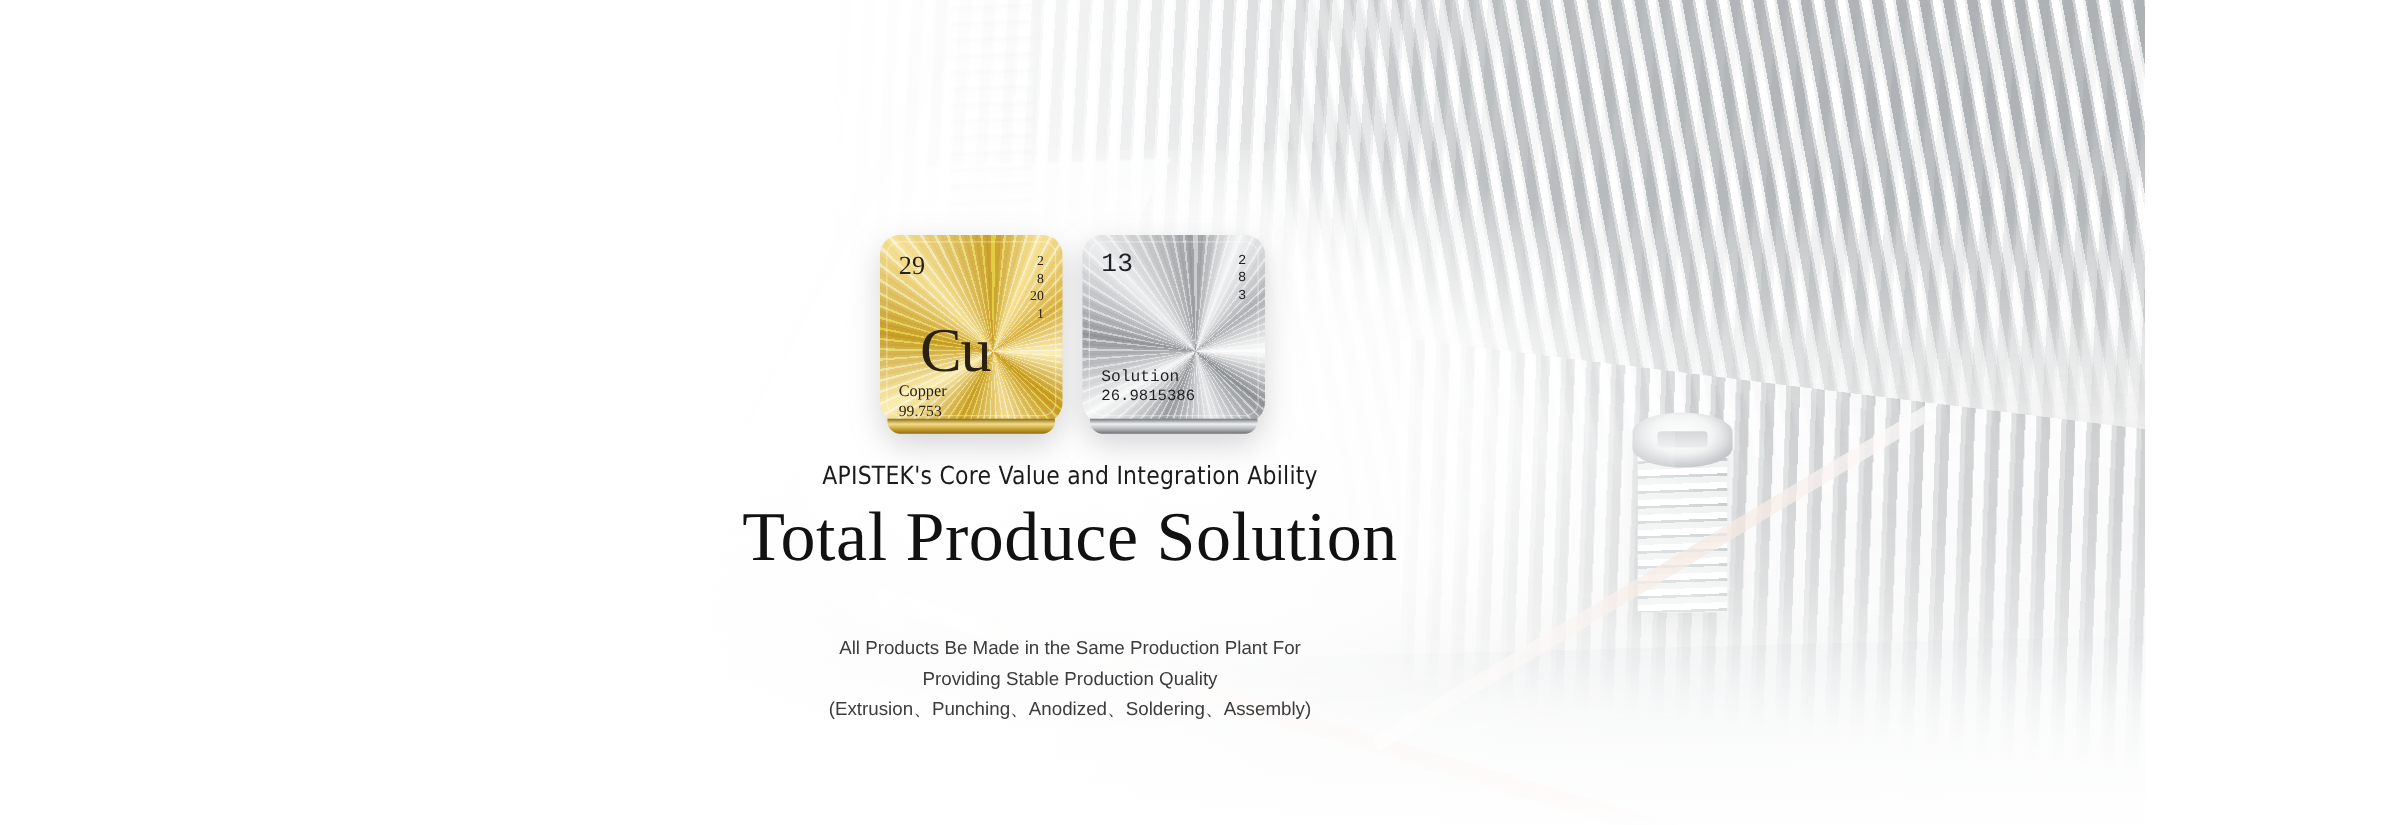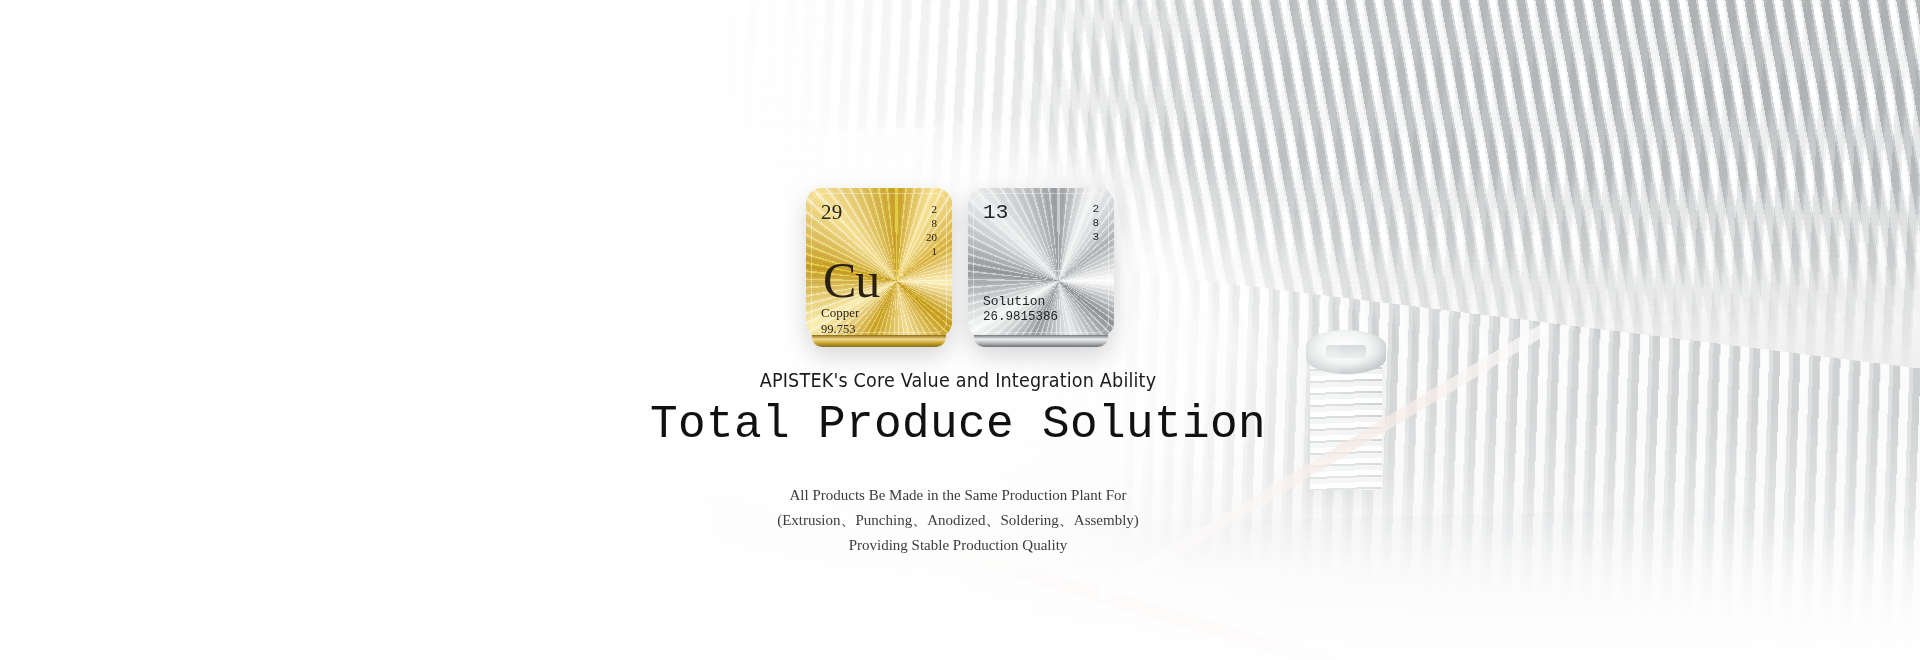--- a/index.html
+++ b/index.html
@@ -7,21 +7,21 @@
 
   html, body {
     width:1920px; height:660px;
     overflow:hidden;
     background:#ffffff;
     font-family:"Liberation Sans", sans-serif;
   }
 
   .hero {
     position:relative;
-    width:1920px; height:660px;
+    width:1716px; height:660px;
     background:
       radial-gradient(ellipse 900px 500px at 78% 78%, #eef0f1 0%, rgba(238,240,241,0) 62%),
       linear-gradient(105deg, #ffffff 0%, #ffffff 46%, #fcfcfd 62%, #f6f7f8 100%);
     overflow:hidden;
   }
 
   
   .sink-stage {
     position:absolute; inset:0;
     overflow:hidden;
@@ -285,21 +285,21 @@
     flex-direction:column;
     align-items:flex-end;
     font-size:11px;
     line-height:1.28;
   }
   .tile-symbol {
     position:relative;
     z-index:2;
     font-size:50px;
     line-height:.98;
-    margin:-2px 0 0 2px;
+    margin:-2px 0 0 17px;
     letter-spacing:-1px;
   }
   .tile-foot-text {
     position:relative;
     z-index:2;
     margin-top:auto;
   }
   .tile-name {
     font-size:13px;
     line-height:1.25;
@@ -320,30 +320,30 @@
     font-family:"DejaVu Sans", sans-serif;
     font-size:20px;
     font-weight:400;
     letter-spacing:.2px;
     color:#1b1b1b;
     transform:scaleX(.88);
     transform-origin:center;
   }
   .headline {
     margin-top:7px;
-    font-family:Liberation Mono, monospace;
-    font-size:46px;
+    font-family:Liberation Serif, serif;
+    font-size:56px;
     font-weight:400;
     letter-spacing:.4px;
     color:#111111;
     line-height:1.14;
   }
   .body {
-    margin-top:32px;
-    font-family:Liberation Serif, serif;
+    margin-top:44px;
+    font-family:Liberation Sans, sans-serif;
     font-size:15px;
     font-weight:400;
     color:#3c3c3c;
     line-height:1.65;
   }
   .body-line { display:block; }
 </style>
 </head>
 <body>
 
@@ -401,18 +401,18 @@
       <div class="tile-foot"></div>
     </div>
 
   </div>
 
   <div class="copy">
     <div class="eyebrow">APISTEK's Core Value and Integration Ability</div>
     <h1 class="headline">Total Produce Solution</h1>
     <div class="body">
       <span class="body-line">All Products Be Made in the Same Production Plant For</span>
+      <span class="body-line">Providing Stable Production Quality</span>
       <span class="body-line">(Extrusion、Punching、Anodized、Soldering、Assembly)</span>
-      <span class="body-line">Providing Stable Production Quality</span>
     </div>
   </div>
 
 </div>
 
 </body></html>

